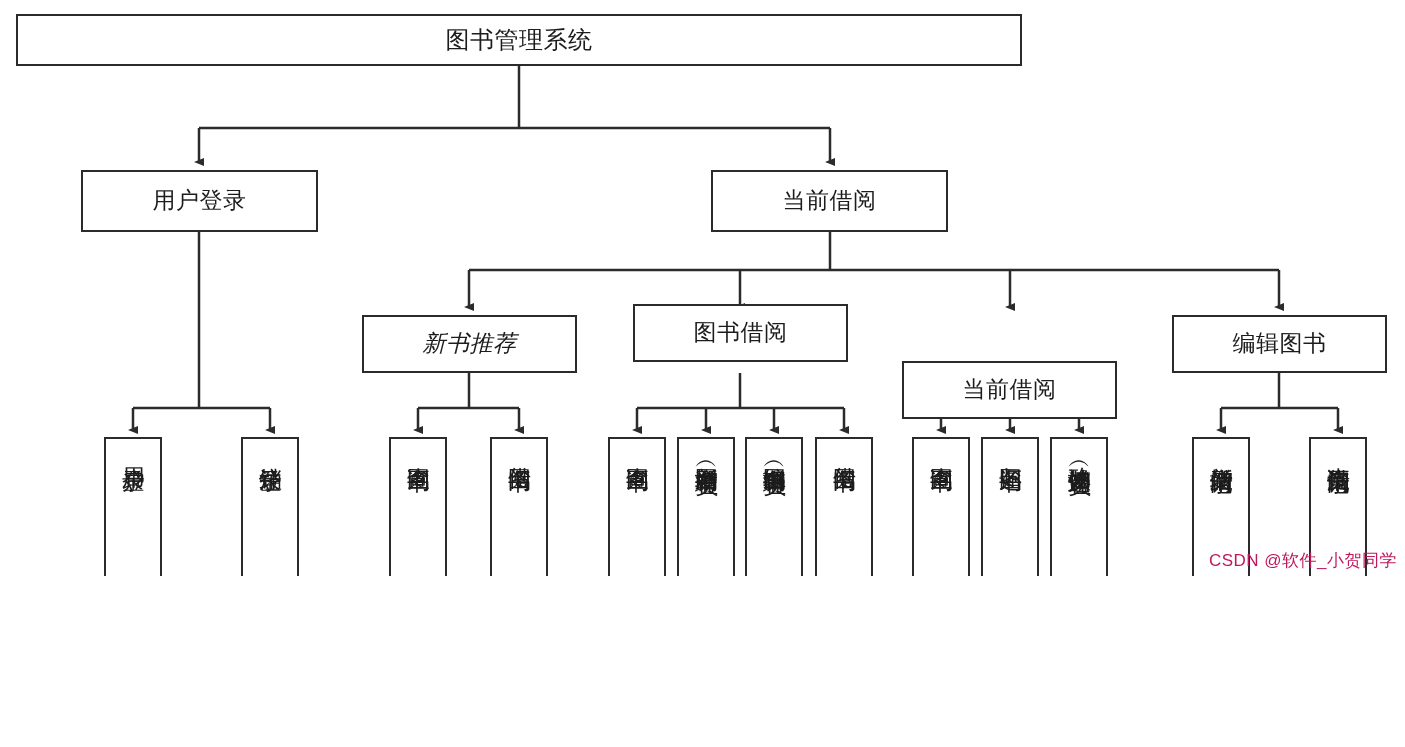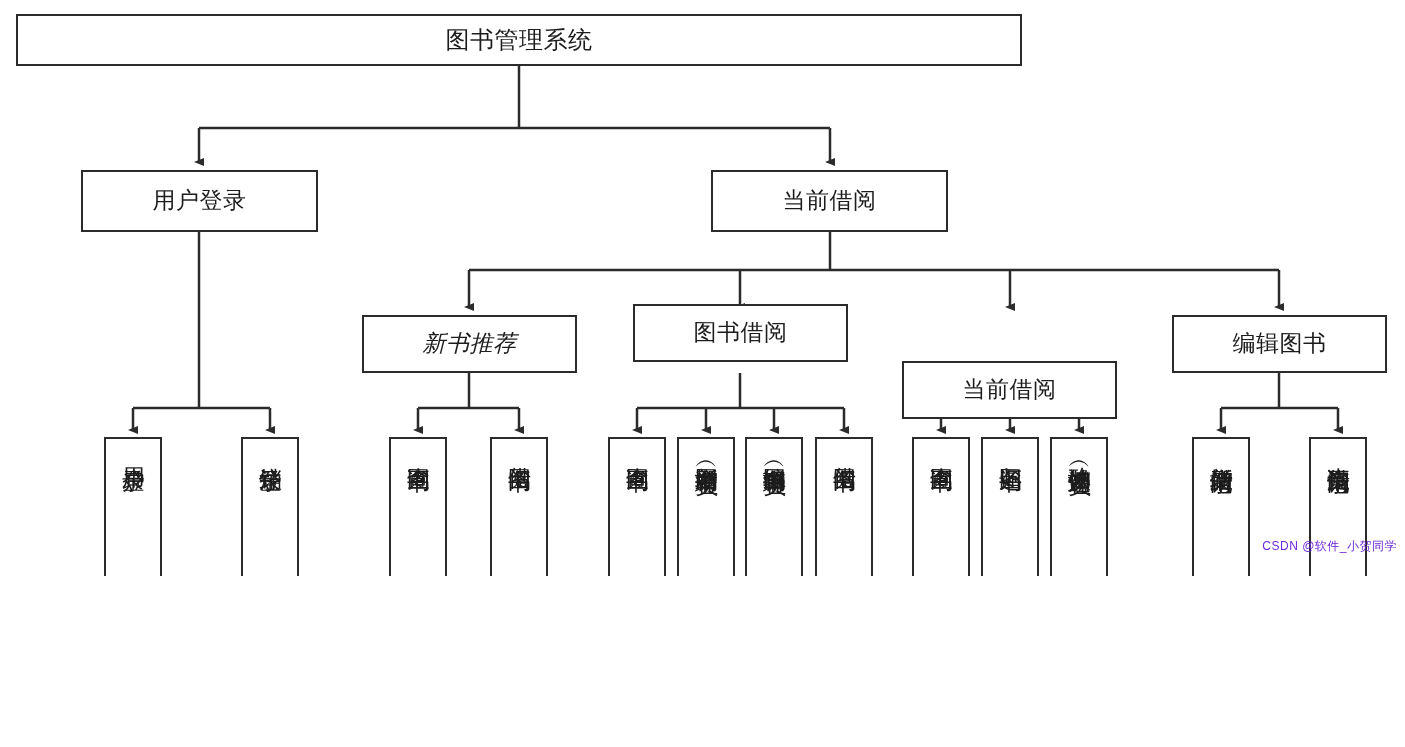--- a/index.html
+++ b/index.html
@@ -53,23 +53,23 @@
     text-orientation: upright;
     font-size: 23px;
     line-height: 1.12;
     letter-spacing: 1px;
     white-space: nowrap;
     color: #1c1c1c;
   }
   .watermark {
     position: absolute;
     right: 8px;
-    bottom: 21px;
-    font-size: 12px;
-    color: #6d28d9;
+    bottom: 4px;
+    font-size: 17px;
+    color: #be185d;
     letter-spacing: 0.5px;
     white-space: nowrap;
   }
 </style>
 </head>
 <body>
 
 <div id="canvas">
 
   <svg class="connectors" viewBox="0 0 1405 747">

